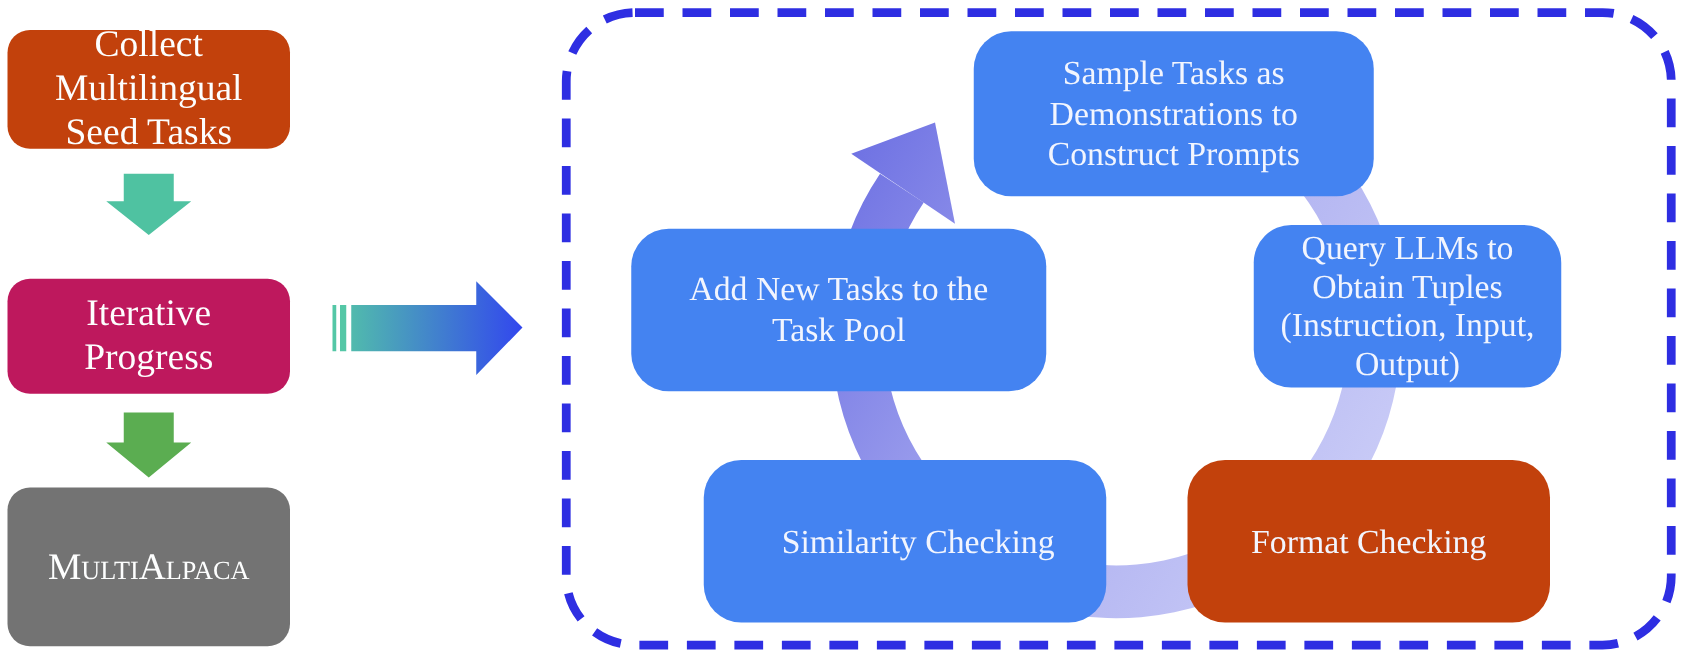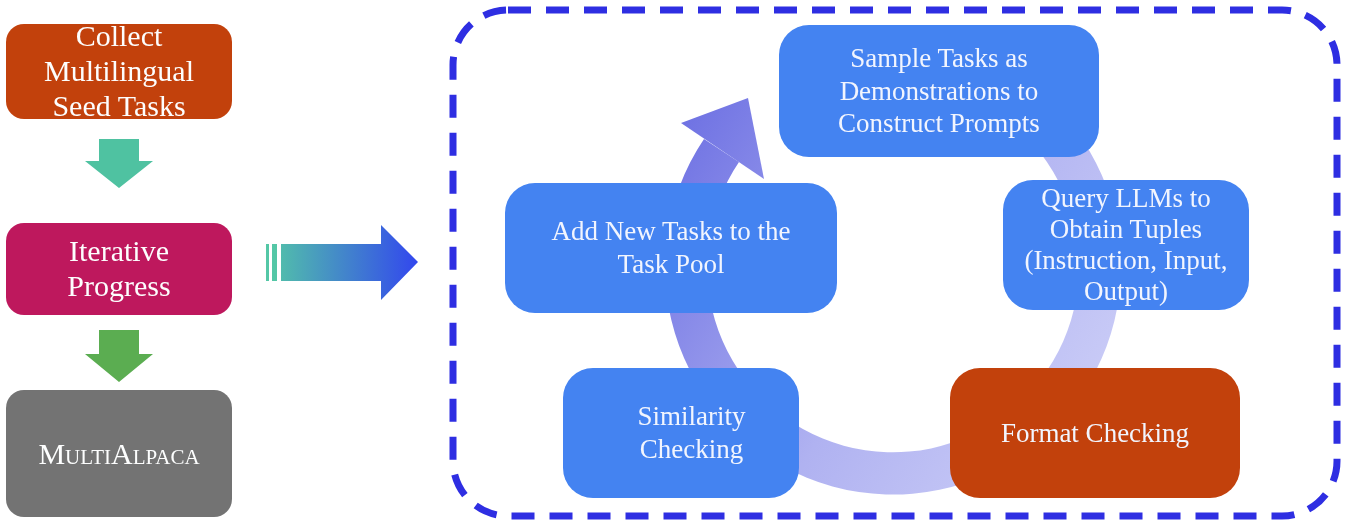--- a/index.html
+++ b/index.html
@@ -70,18 +70,18 @@
 Demonstrations to
 Construct Prompts</div>
 
   <div class="node bnode z2" style="left: 1003px; top: 180px; width: 246px; height: 130px; line-height: 1.15; background: rgb(68, 131, 241);">Query LLMs to
 Obtain Tuples
 (Instruction, Input,
 Output)</div>
 
   <div class="node bnode z2" style="left: 950px; top: 368px; width: 290px; height: 130px; background: #c2410c;">Format Checking</div>
 
-  <div class="node bnode z2" style="left: 563px; top: 368px; width: 236px; height: 130px; background: rgb(68, 131, 241); padding-left: 31px;">Similarity Checking</div>
+  <div class="node bnode z2" style="left: 563px; top: 368px; width: 322px; height: 130px; background: rgb(68, 131, 241); padding-left: 31px;">Similarity Checking</div>
 
   <div class="node bnode z2" style="left: 505px; top: 183px; width: 332px; height: 130px; background: rgb(68, 131, 241);">Add New Tasks to the
 Task Pool</div>
 
 </div>
 
 </body></html>

